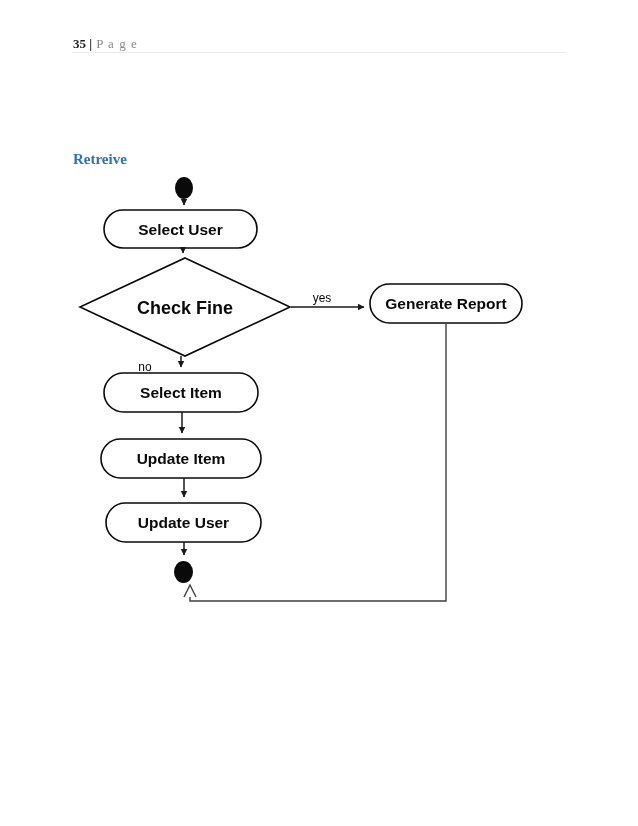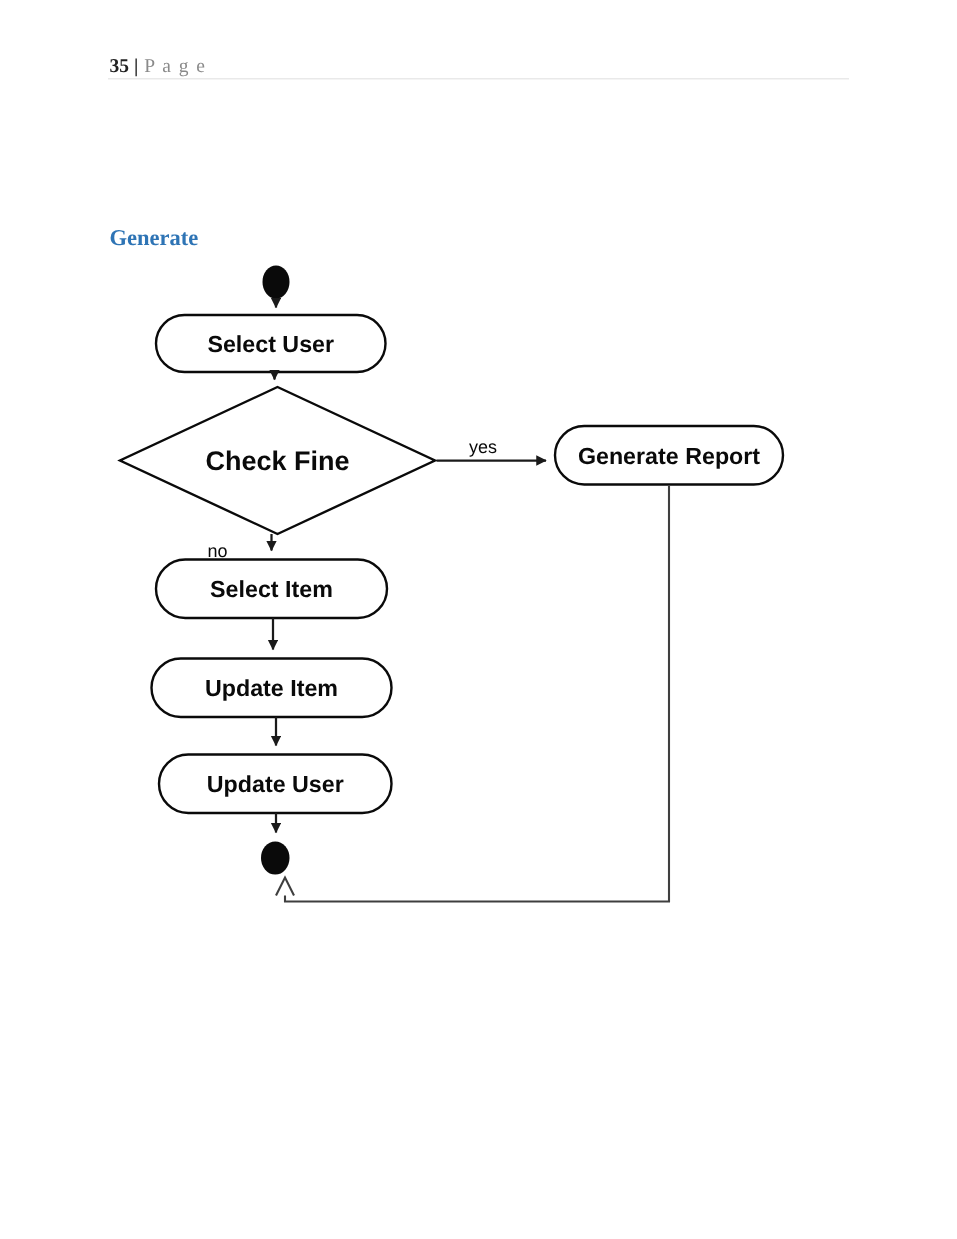--- a/index.html
+++ b/index.html
@@ -89,21 +89,21 @@
 </head>
 <body>
 
 <div class="page">
 
   <div class="page-header">
     <span class="num">35 |</span><span class="word">P a g e</span>
   </div>
   <div class="header-rule"></div>
 
-  <div class="section-heading">Generate</div>
+  <div class="section-heading">Retreive</div>
 
   <svg class="diagram" width="638" height="826" viewBox="0 0 638 826">
     <defs>
       <marker id="ah" markerWidth="8" markerHeight="8" refX="6.5" refY="3.5" orient="auto" markerUnits="userSpaceOnUse">
         <path d="M0,0 L7,3.5 L0,7 Z" fill="#1a1a1a"></path>
       </marker>
     </defs>
 
     <ellipse cx="184" cy="188" rx="9" ry="11" fill="#0a0a0a"></ellipse>
 

